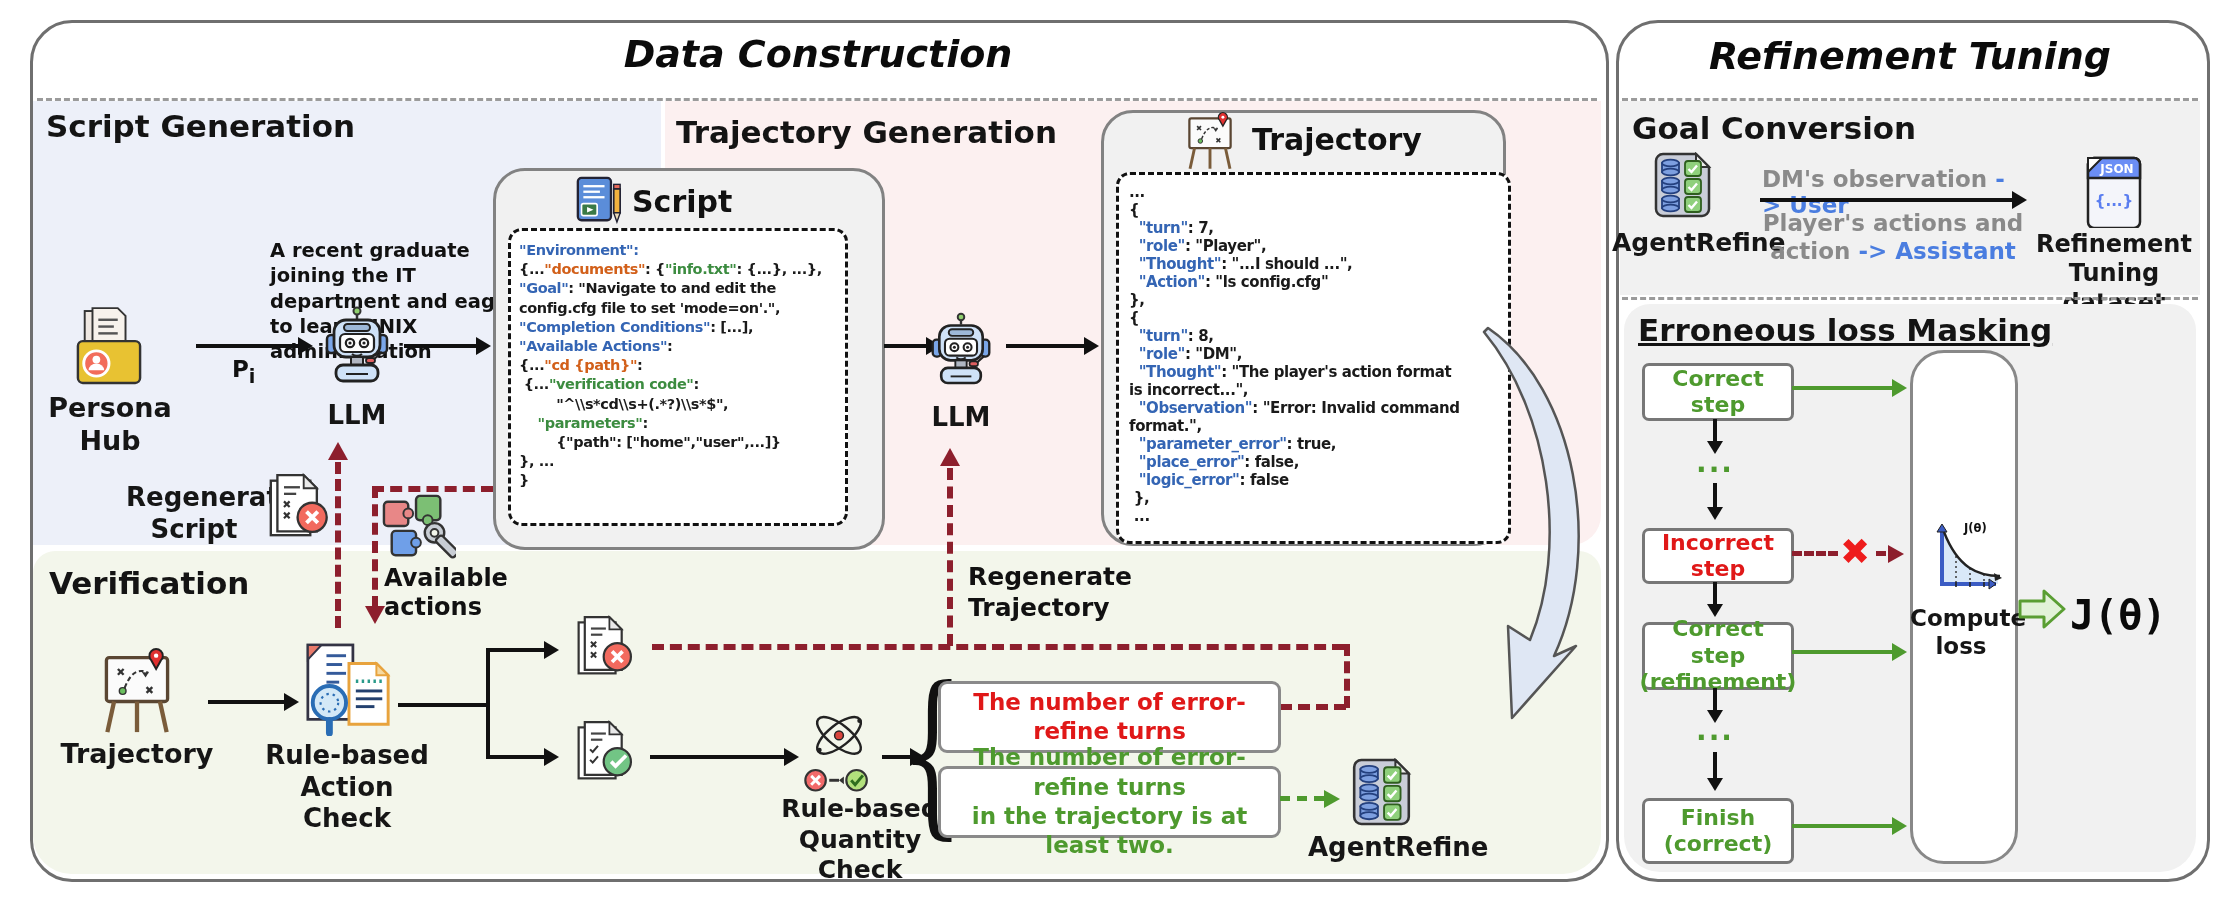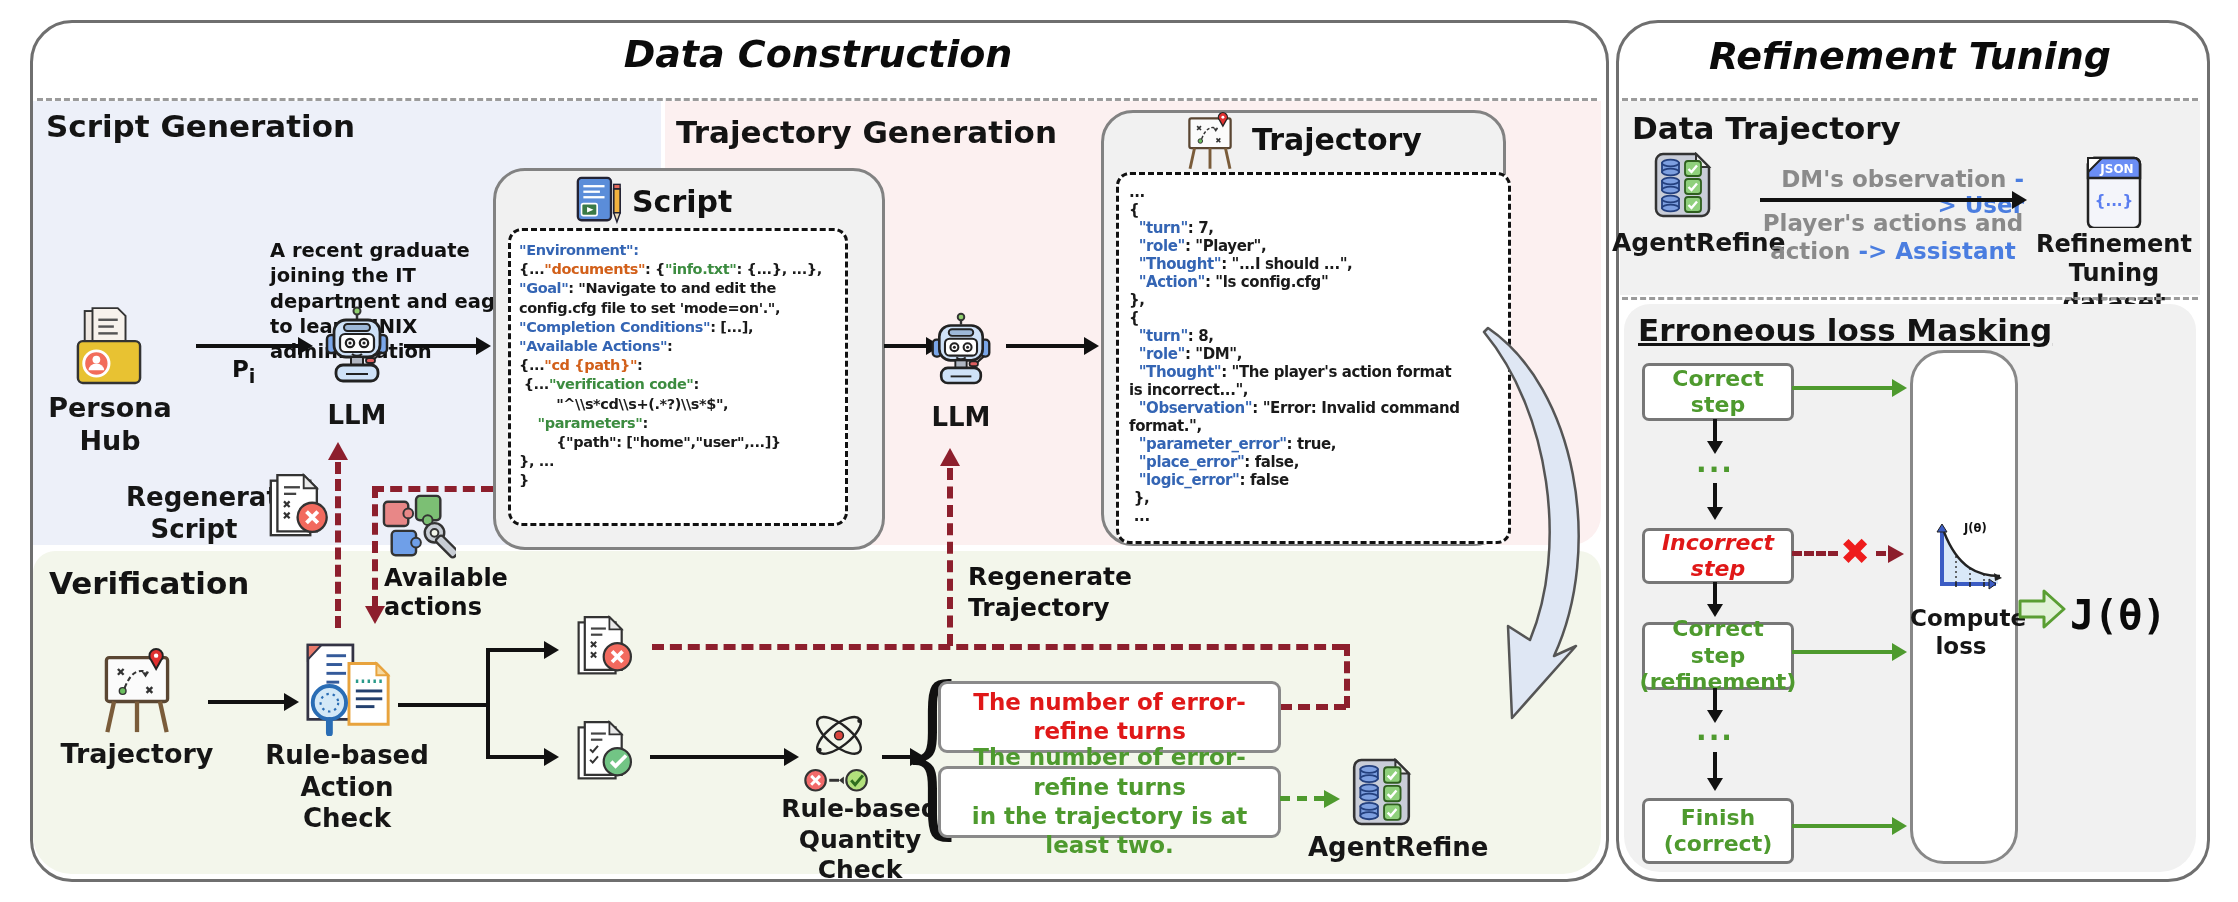--- a/index.html
+++ b/index.html
@@ -379,28 +379,28 @@
   <div class="head-right-green" style="left:1324px;top:790px;"></div>
   <svg class="abs" style="left:1352px;top:758px;" width="60" height="68">
       <use href="#sym-agentrefine"></use>
     </svg>
   <div class="glabel" style="left:1308px;top:832px;width:150px;font-size:26px;">AgentRefine</div>
 
   <div class="panel" style="left:1616px;top:20px;width:588px;height:856px;"></div>
   <div class="panel-title" style="left:1616px;top:34px;width:588px;">Refinement Tuning</div>
   <div class="dashed-sep" style="left:1622px;top:98px;width:576px;"></div>
   <div class="bg bg-gray" style="left:1620px;top:101px;width:580px;height:194px;"></div>
-  <div class="section-label" style="left:1632px;top:110px;">Data Trajectory</div>
+  <div class="section-label" style="left:1632px;top:110px;">Goal Conversion</div>
 
   <svg class="abs" style="left:1654px;top:152px;" width="58" height="66">
       <use href="#sym-agentrefine"></use>
     </svg>
   <div class="glabel" style="left:1612px;top:228px;width:140px;font-size:25px;">AgentRefine</div>
 
-  <div class="abs" style="left:1762px;top:166px;width:262px;font-size:23px;font-weight:600;text-align:right;"><span class="c-gray">DM's observation </span><span class="c-blue2">-&gt; User</span></div>
+  <div class="abs" style="left:1762px;top:166px;width:262px;font-size:23px;font-weight:600;text-align:left;"><span class="c-gray">DM's observation </span><span class="c-blue2">-&gt; User</span></div>
   <div class="harrow" style="left:1760px;top:198px;width:252px;"></div>
   <div class="abs" style="left:1762px;top:210px;width:262px;font-size:23px;font-weight:600;text-align:center;"><span class="c-gray">Player's actions and</span></div>
   <div class="abs" style="left:1762px;top:238px;width:262px;font-size:23px;font-weight:600;text-align:center;"><span class="c-gray">action </span><span class="c-blue2">-&gt; Assistant</span></div>
 
   <svg class="abs" style="left:2086px;top:156px;" width="56" height="72" viewBox="0 0 56 72">
     <path d="M8,2 h40 a6,6 0 0 1 6,6 v58 a6,6 0 0 1 -6,6 h-40 a6,6 0 0 1 -6,-6 v-58 a6,6 0 0 1 6,-6 z" fill="#f4f5fa" stroke="#222" stroke-width="2.5"></path>
     <path d="M8,2 h40 a6,6 0 0 1 6,6 v14 h-52 v-14 a6,6 0 0 1 6,-6 z" fill="#6b8ef5" stroke="#222" stroke-width="2.5"></path>
     <path d="M2,2 l14,0 l-14,14 z" fill="#fff" stroke="#222" stroke-width="2"></path>
     <text x="31" y="17" text-anchor="middle" font-size="12" font-weight="bold" fill="#fff">JSON</text>
     <text x="28" y="50" text-anchor="middle" font-size="15" font-weight="bold" fill="#5b7ef0">{...}</text>
@@ -413,21 +413,21 @@
   <div class="dashed-sep" style="left:1622px;top:297px;width:576px;"></div>
   <div class="bg bg-gray" style="left:1624px;top:304px;width:572px;height:568px;border-radius:26px 26px 36px 36px;"></div>
   <div class="section-label" style="left:1638px;top:312px;text-decoration:underline;">Erroneous loss Masking</div>
 
   <div class="stepbox" style="left:1642px;top:363px;width:146px;height:52px;">
     <span class="step-green">Correct step</span>
   </div>
   <div class="flow-varrow" style="left:1713px;top:419px;height:22px;"></div>
   <div class="ellipsis" style="left:1685px;top:446px;width:60px;">...</div>
   <div class="flow-varrow" style="left:1713px;top:483px;height:24px;"></div>
-  <div class="stepbox" style="left:1642px;top:528px;width:146px;height:50px;font-style:italic;">
+  <div class="stepbox" style="left:1642px;top:528px;width:146px;height:50px;">
     <span class="step-red">Incorrect step</span>
   </div>
   <div class="flow-varrow" style="left:1713px;top:582px;height:22px;"></div>
   <div class="stepbox" style="left:1642px;top:622px;width:146px;height:62px;">
     <span class="step-green">Correct step</span>
     <span class="step-green">(refinement)</span>
   </div>
   <div class="flow-varrow" style="left:1713px;top:688px;height:22px;"></div>
   <div class="ellipsis" style="left:1685px;top:714px;width:60px;">...</div>
   <div class="flow-varrow" style="left:1713px;top:752px;height:26px;"></div>

